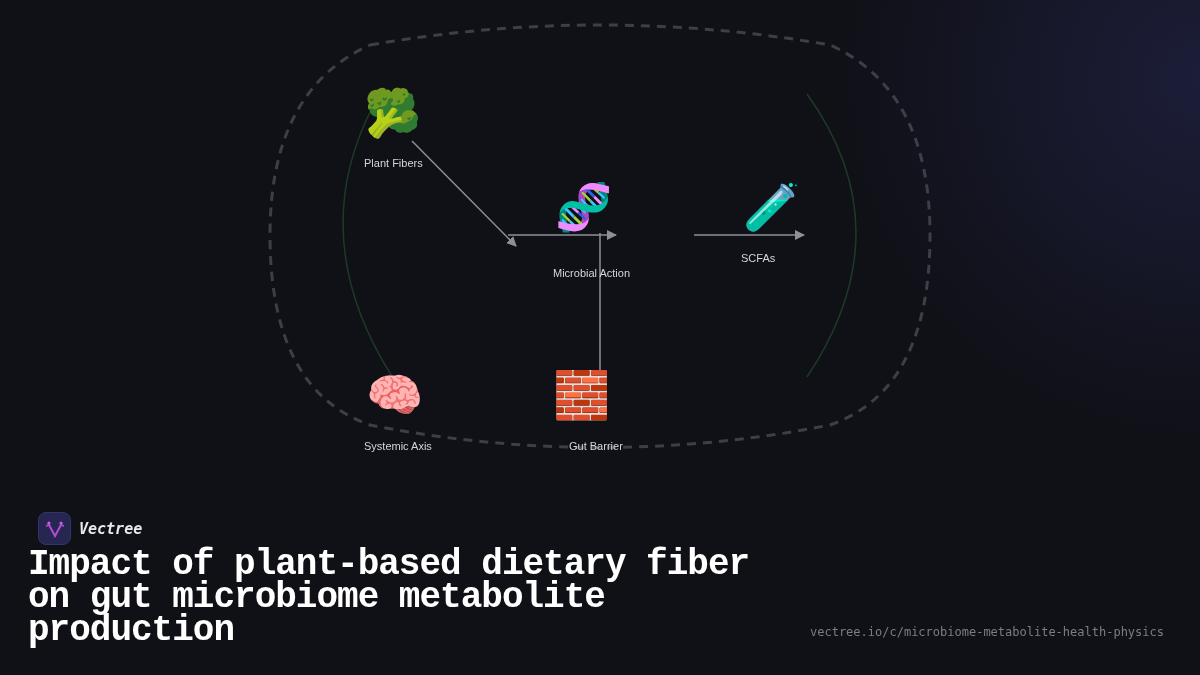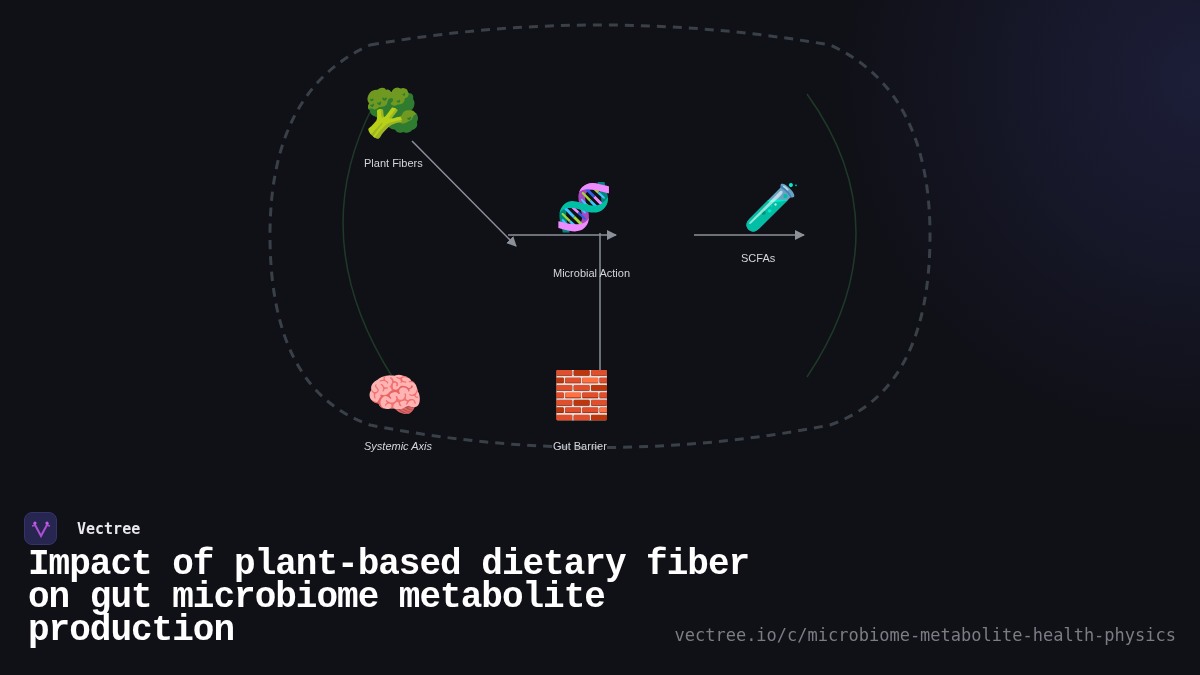--- a/index.html
+++ b/index.html
@@ -10,35 +10,35 @@
   }
   .bg-glow {
     position:absolute; inset:0;
     background: radial-gradient(ellipse 520px 520px at 1200px 80px, rgba(30,32,62,0.85), rgba(16,16,23,0) 70%);
     pointer-events:none;
   }
   svg.diagram { position:absolute; left:0; top:0; }
   .node { position:absolute; text-align:left; }
   .node .emoji { position:absolute; font-size:46px; line-height:1; }
   .node .label { position:absolute; color:#d4d6db; font-size:11px; white-space:nowrap; }
-  .brand { position:absolute; left:24px; top:512px; display:flex; align-items:center; gap:20px; }
+  .brand { position:absolute; left:38px; top:512px; display:flex; align-items:center; gap:8px;font-style:italic; }
   .brand-logo {
     width:33px; height:33px; border-radius:8px; background:#262650;
     border:1px solid #34346a; box-sizing:border-box;
     display:flex; align-items:center; justify-content:center;
   }
   .brand-name { color:#e8e8ee; font-family:"DejaVu Sans Mono", monospace; font-weight:bold; font-size:15px; }
   .title {
     position:absolute; left:28px; top:548px; width:760px;
     color:#ffffff; font-family:"Liberation Mono", monospace; font-weight:bold;
     font-size:36px; line-height:33px; letter-spacing:-1px; margin:0;
   }
   .url {
-    position:absolute; right:24px; top:625px;
-    color:#7b7d85; font-family:"DejaVu Sans Mono", monospace; font-size:17px;
+    position:absolute; right:36px; top:625px;
+    color:#7b7d85; font-family:"DejaVu Sans Mono", monospace; font-size:12px;
   }
 </style>
 </head>
 <body>
 
 <div class="bg-glow"></div>
 
 <svg class="diagram" width="1200" height="675">
   <defs>
     <marker id="arrowhead" markerWidth="10" markerHeight="10" refX="9" refY="5" orient="auto" markerUnits="userSpaceOnUse">
@@ -67,26 +67,26 @@
   <span class="label" style="left:0; top:68px;margin-top:15px;">Microbial Action</span>
 </div>
 
 <div class="node" style="left:741px; top:184px;">
   <span class="emoji" style="left:2px; top:0;">🧪</span>
   <span class="label" style="left:0; top:68px;text-align:center;">SCFAs</span>
 </div>
 
 <div class="node" style="left:364px; top:372px;">
   <span class="emoji" style="left:2px; top:0;">🧠</span>
-  <span class="label" style="left:0; top:68px;font-style:italic;">Systemic Axis</span>
+  <span class="label" style="left:0; top:68px;">Systemic Axis</span>
 </div>
 
 <div class="node" style="left:553px; top:372px;">
   <span class="emoji" style="left:0; top:0;">🧱</span>
-  <span class="label" style="left:0; top:68px;">Gut Barrier</span>
+  <span class="label" style="left:16px; top:68px;">Gut Barrier</span>
 </div>
 
 <div class="brand">
   <div class="brand-logo">
     <svg width="20" height="18" viewBox="0 0 20 18">
       <path d="M3,3 L10,16 L17,3" fill="none" stroke="#b04fd6" stroke-width="2"></path>
       <circle cx="4" cy="3" r="1.6" fill="#c05ee6"></circle>
       <circle cx="16" cy="3" r="1.6" fill="#c05ee6"></circle>
       <path d="M1,6 L5,5 M19,6 L15,5" stroke="#b04fd6" stroke-width="1.4"></path>
     </svg>

